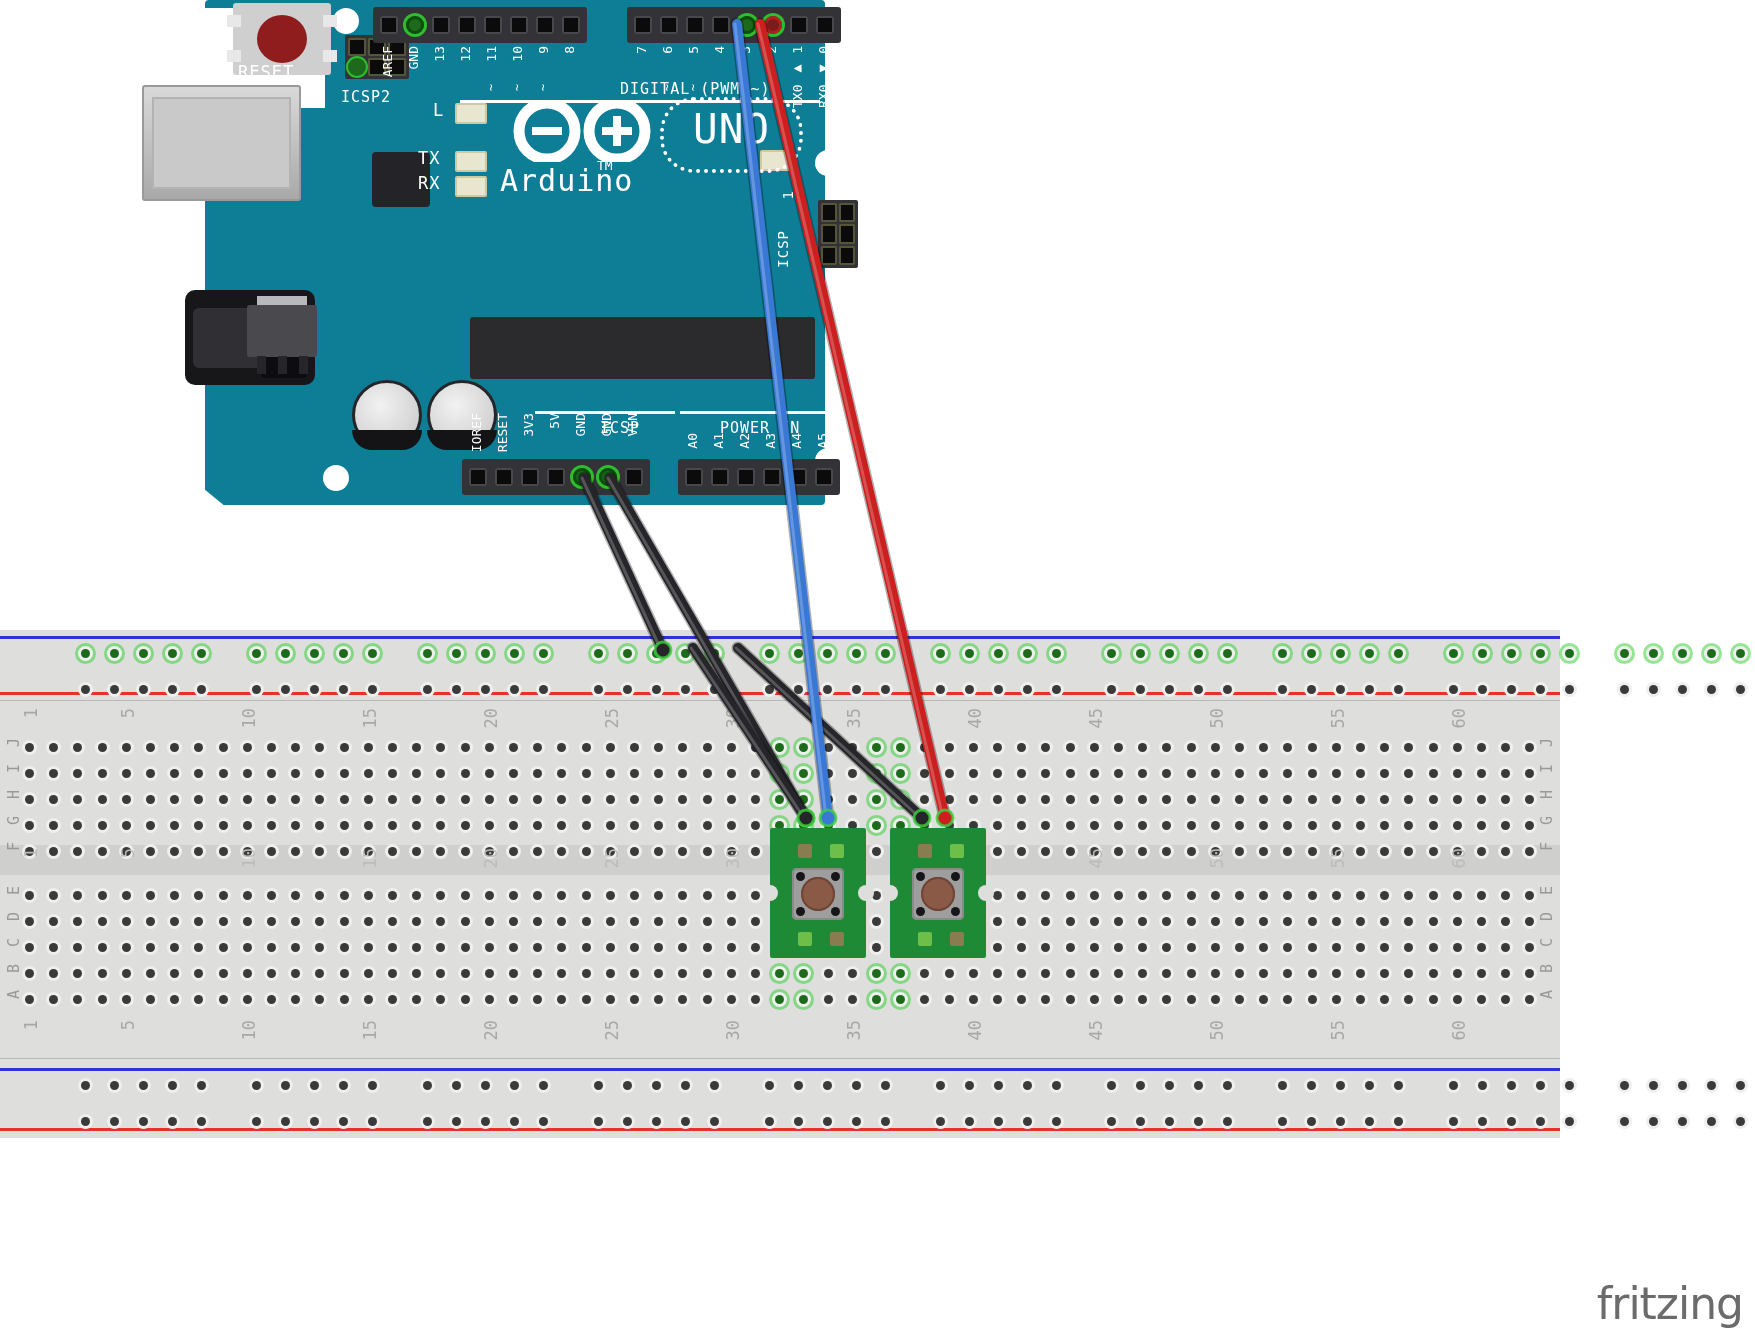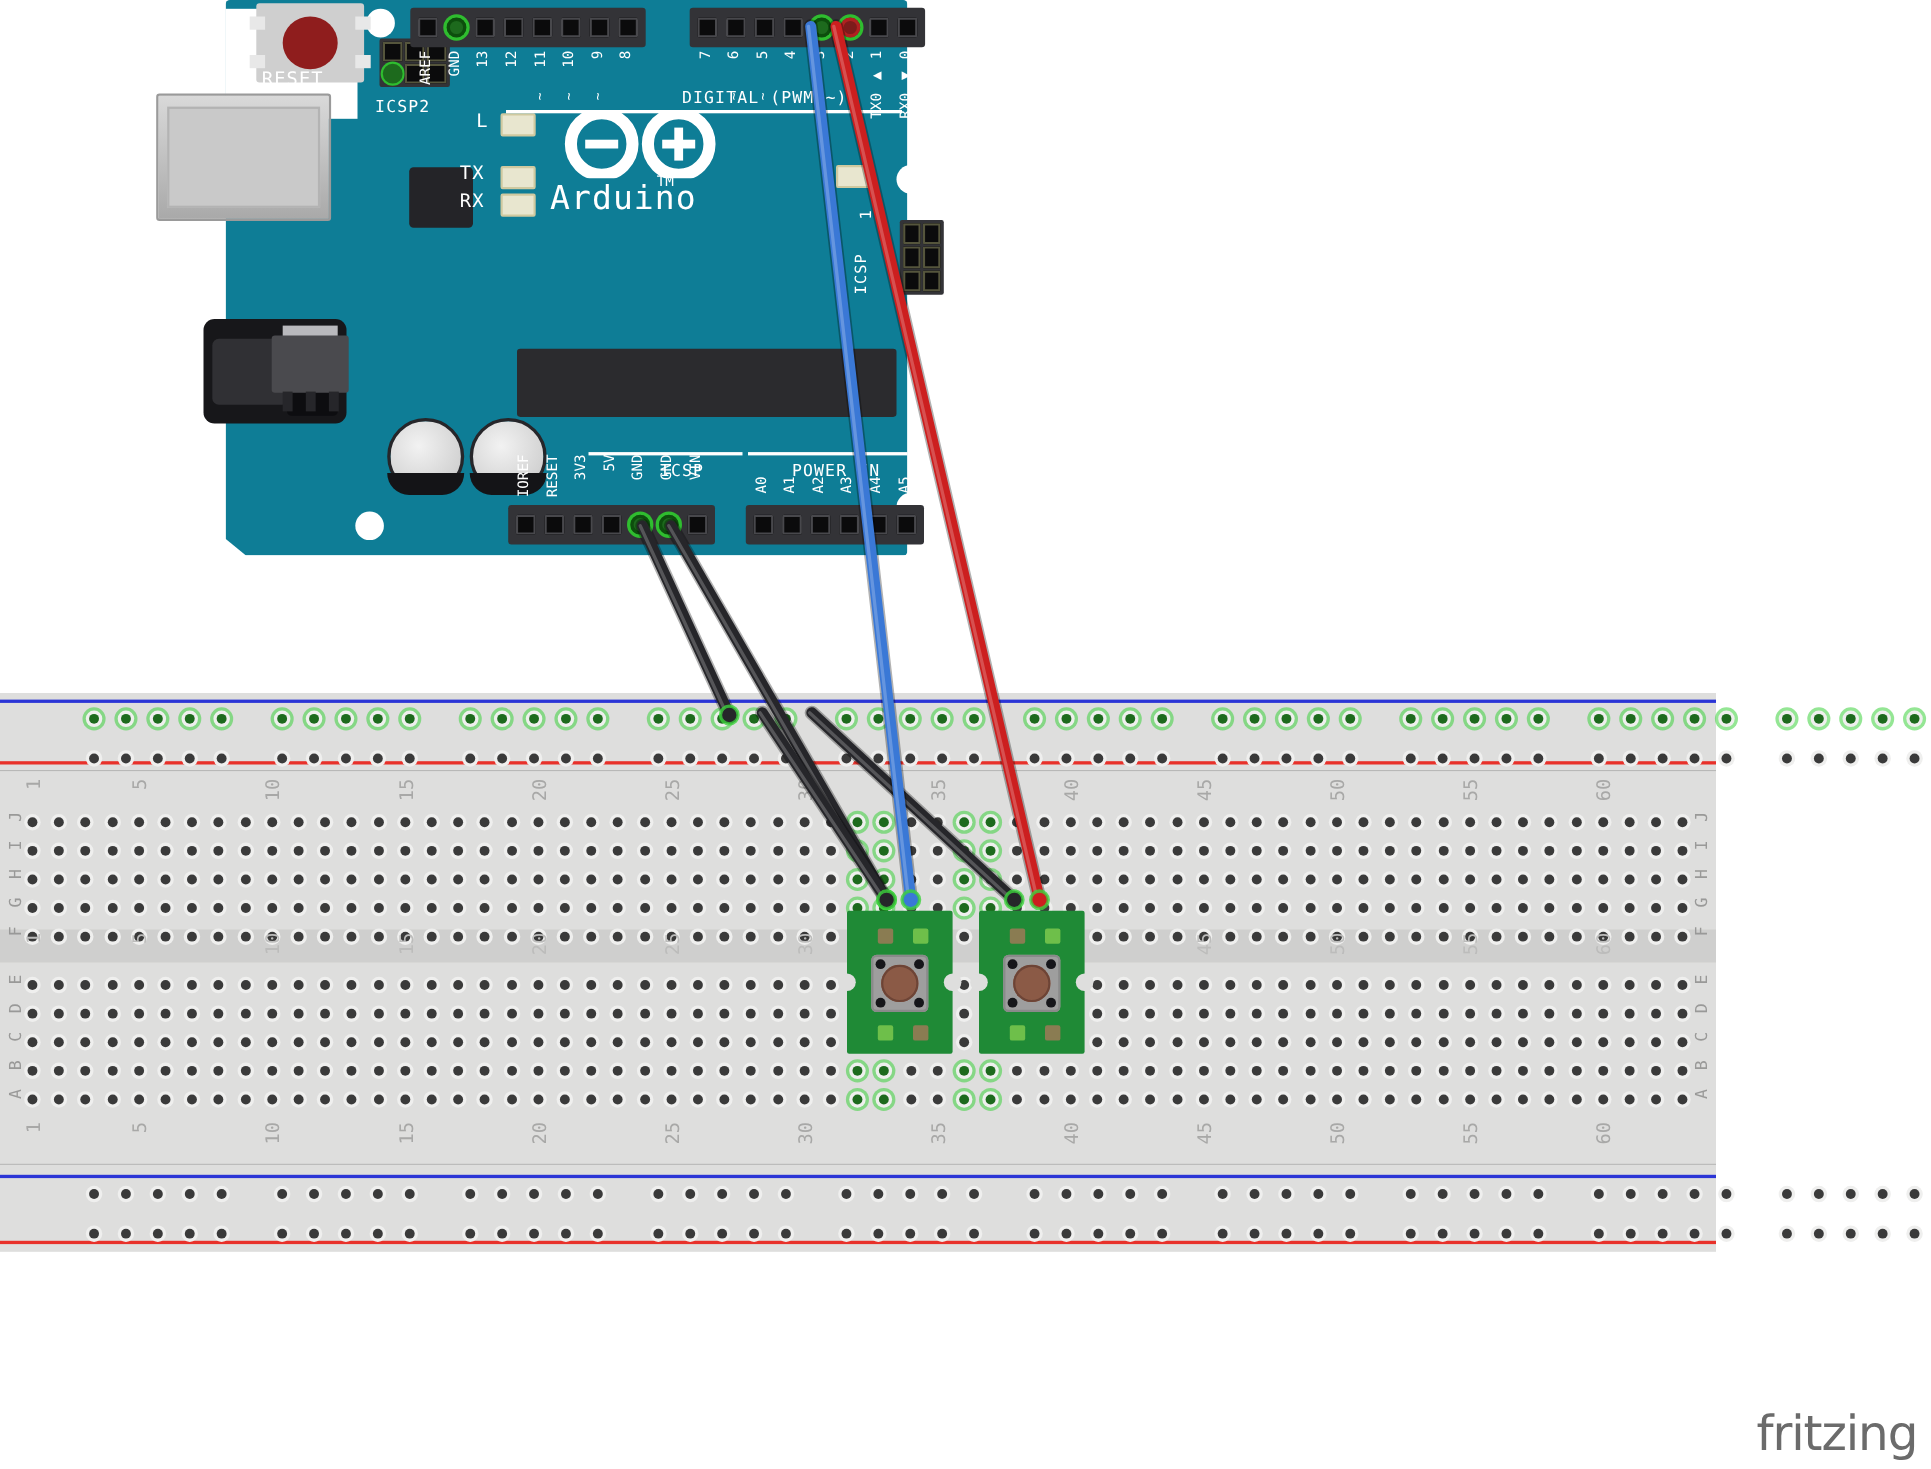--- a/index.html
+++ b/index.html
@@ -180,20 +180,23 @@
 
     <svg class="logo-inf" viewBox="0 0 145 62">
       <circle cx="37" cy="31" r="28" fill="none" stroke="#fff" stroke-width="11"></circle>
       <circle cx="107" cy="31" r="28" fill="none" stroke="#fff" stroke-width="11"></circle>
       <rect x="22" y="27" width="30" height="8" fill="#fff"></rect>
       <rect x="92" y="27" width="30" height="8" fill="#fff"></rect>
       <rect x="103" y="16" width="8" height="30" fill="#fff"></rect>
     </svg>
     <div class="logo-txt">Arduino</div>
     <div class="logo-tm">TM</div>
+    <div class="uno">
+      <span>UNO</span>
+    </div>
 
     <div class="groupline" style="left:255px;top:100px;width:360px;"></div>
     <div class="grouplabel" style="left:415px;top:80px;">DIGITAL (PWM ~)</div>
 
     <div class="groupline" style="left:330px;top:411px;width:140px;"></div>
     <div class="grouplabel" style="left:395px;top:419px;">ICSP</div>
 
     <div class="groupline" style="left:475px;top:411px;width:145px;"></div>
     <div class="grouplabel" style="left:515px;top:419px;">POWER IN</div>
 

